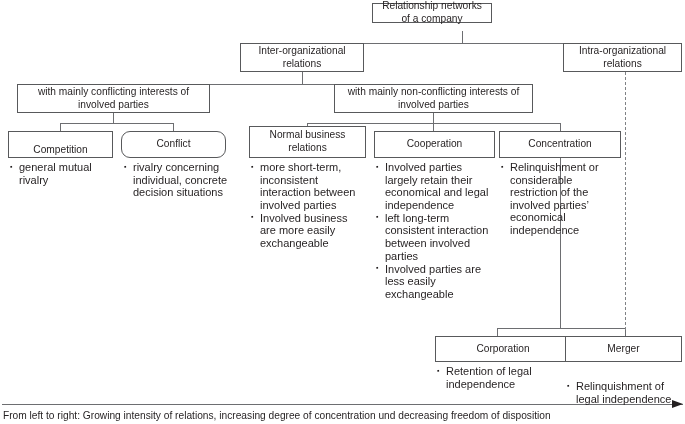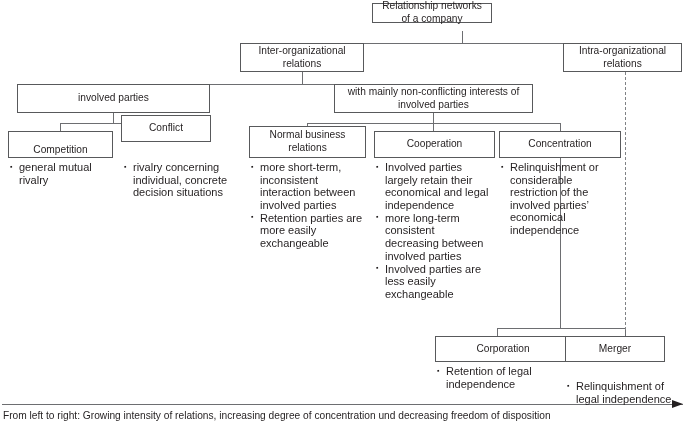--- a/index.html
+++ b/index.html
@@ -128,34 +128,35 @@
   </div>
   <div class="box" style="left:563px;top:43px;width:119px;height:29px;">
     <span>
         <span style="display: block;">Intra-organizational</span>
         <span style="display: block;">relations</span>
       </span>
   </div>
 
   <div class="box" style="left:17px;top:84px;width:193px;height:29px;">
     <span>
+        <span style="display: block;">with mainly conflicting interests of</span>
         <span style="display: block;">involved parties</span>
       </span>
   </div>
   <div class="box" style="left:334px;top:84px;width:199px;height:29px;">
     <span>
         <span style="display: block;">with mainly non-conflicting interests of</span>
         <span style="display: block;">involved parties</span>
       </span>
   </div>
 
   <div class="box" style="left:8px;top:131px;width:105px;height:27px;">
     <span style="display: block; margin-top: 12px;">Competition</span>
   </div>
-  <div class="box" style="left:121px;top:115px;width:90px;height:27px;">
+  <div class="box" style="left:121px;top:131px;width:105px;height:27px;border-radius:9px;">
     <span style="display: block;">Conflict</span>
   </div>
   <div class="box" style="left:249px;top:126px;width:117px;height:32px;">
     <span>
         <span style="display: block;">Normal business</span>
         <span style="display: block;">relations</span>
       </span>
   </div>
   <div class="box" style="left:374px;top:131px;width:121px;height:27px;">
     <span style="display: block;">Cooperation</span>
@@ -170,40 +171,40 @@
     </ul>
   </div>
   <div class="bul" style="left:124px;top:161px;width:110px;">
     <ul>
       <li>rivalry concerning individual, concrete decision situations</li>
     </ul>
   </div>
   <div class="bul" style="left:251px;top:161px;width:113px;">
     <ul>
       <li>more short-term, inconsistent interaction between involved parties</li>
-      <li>Retention parties are more easily exchangeable</li>
+      <li>Involved business are more easily exchangeable</li>
     </ul>
   </div>
   <div class="bul" style="left:376px;top:161px;width:115px;">
     <ul>
       <li>Involved parties largely retain their economical and legal independence</li>
-      <li>more long-term consistent decreasing between involved parties</li>
+      <li>left long-term consistent interaction between involved parties</li>
       <li>Involved parties are less easily exchangeable</li>
     </ul>
   </div>
   <div class="bul" style="left:501px;top:161px;width:112px;">
     <ul>
       <li>Relinquishment or considerable restriction of the involved parties’ economical independence</li>
     </ul>
   </div>
 
   <div class="box" style="left:435px;top:336px;width:136px;height:26px;">
     <span style="display: block;">Corporation</span>
   </div>
-  <div class="box" style="left:565px;top:336px;width:100px;height:26px;">
+  <div class="box" style="left:565px;top:336px;width:117px;height:26px;">
     <span style="display: block;">Merger</span>
   </div>
 
   <div class="bul" style="left:437px;top:365px;width:120px;">
     <ul>
       <li>Retention of legal independence</li>
     </ul>
   </div>
   <div class="bul" style="left:567px;top:365px;width:116px;margin-top:15px;">
     <ul>

